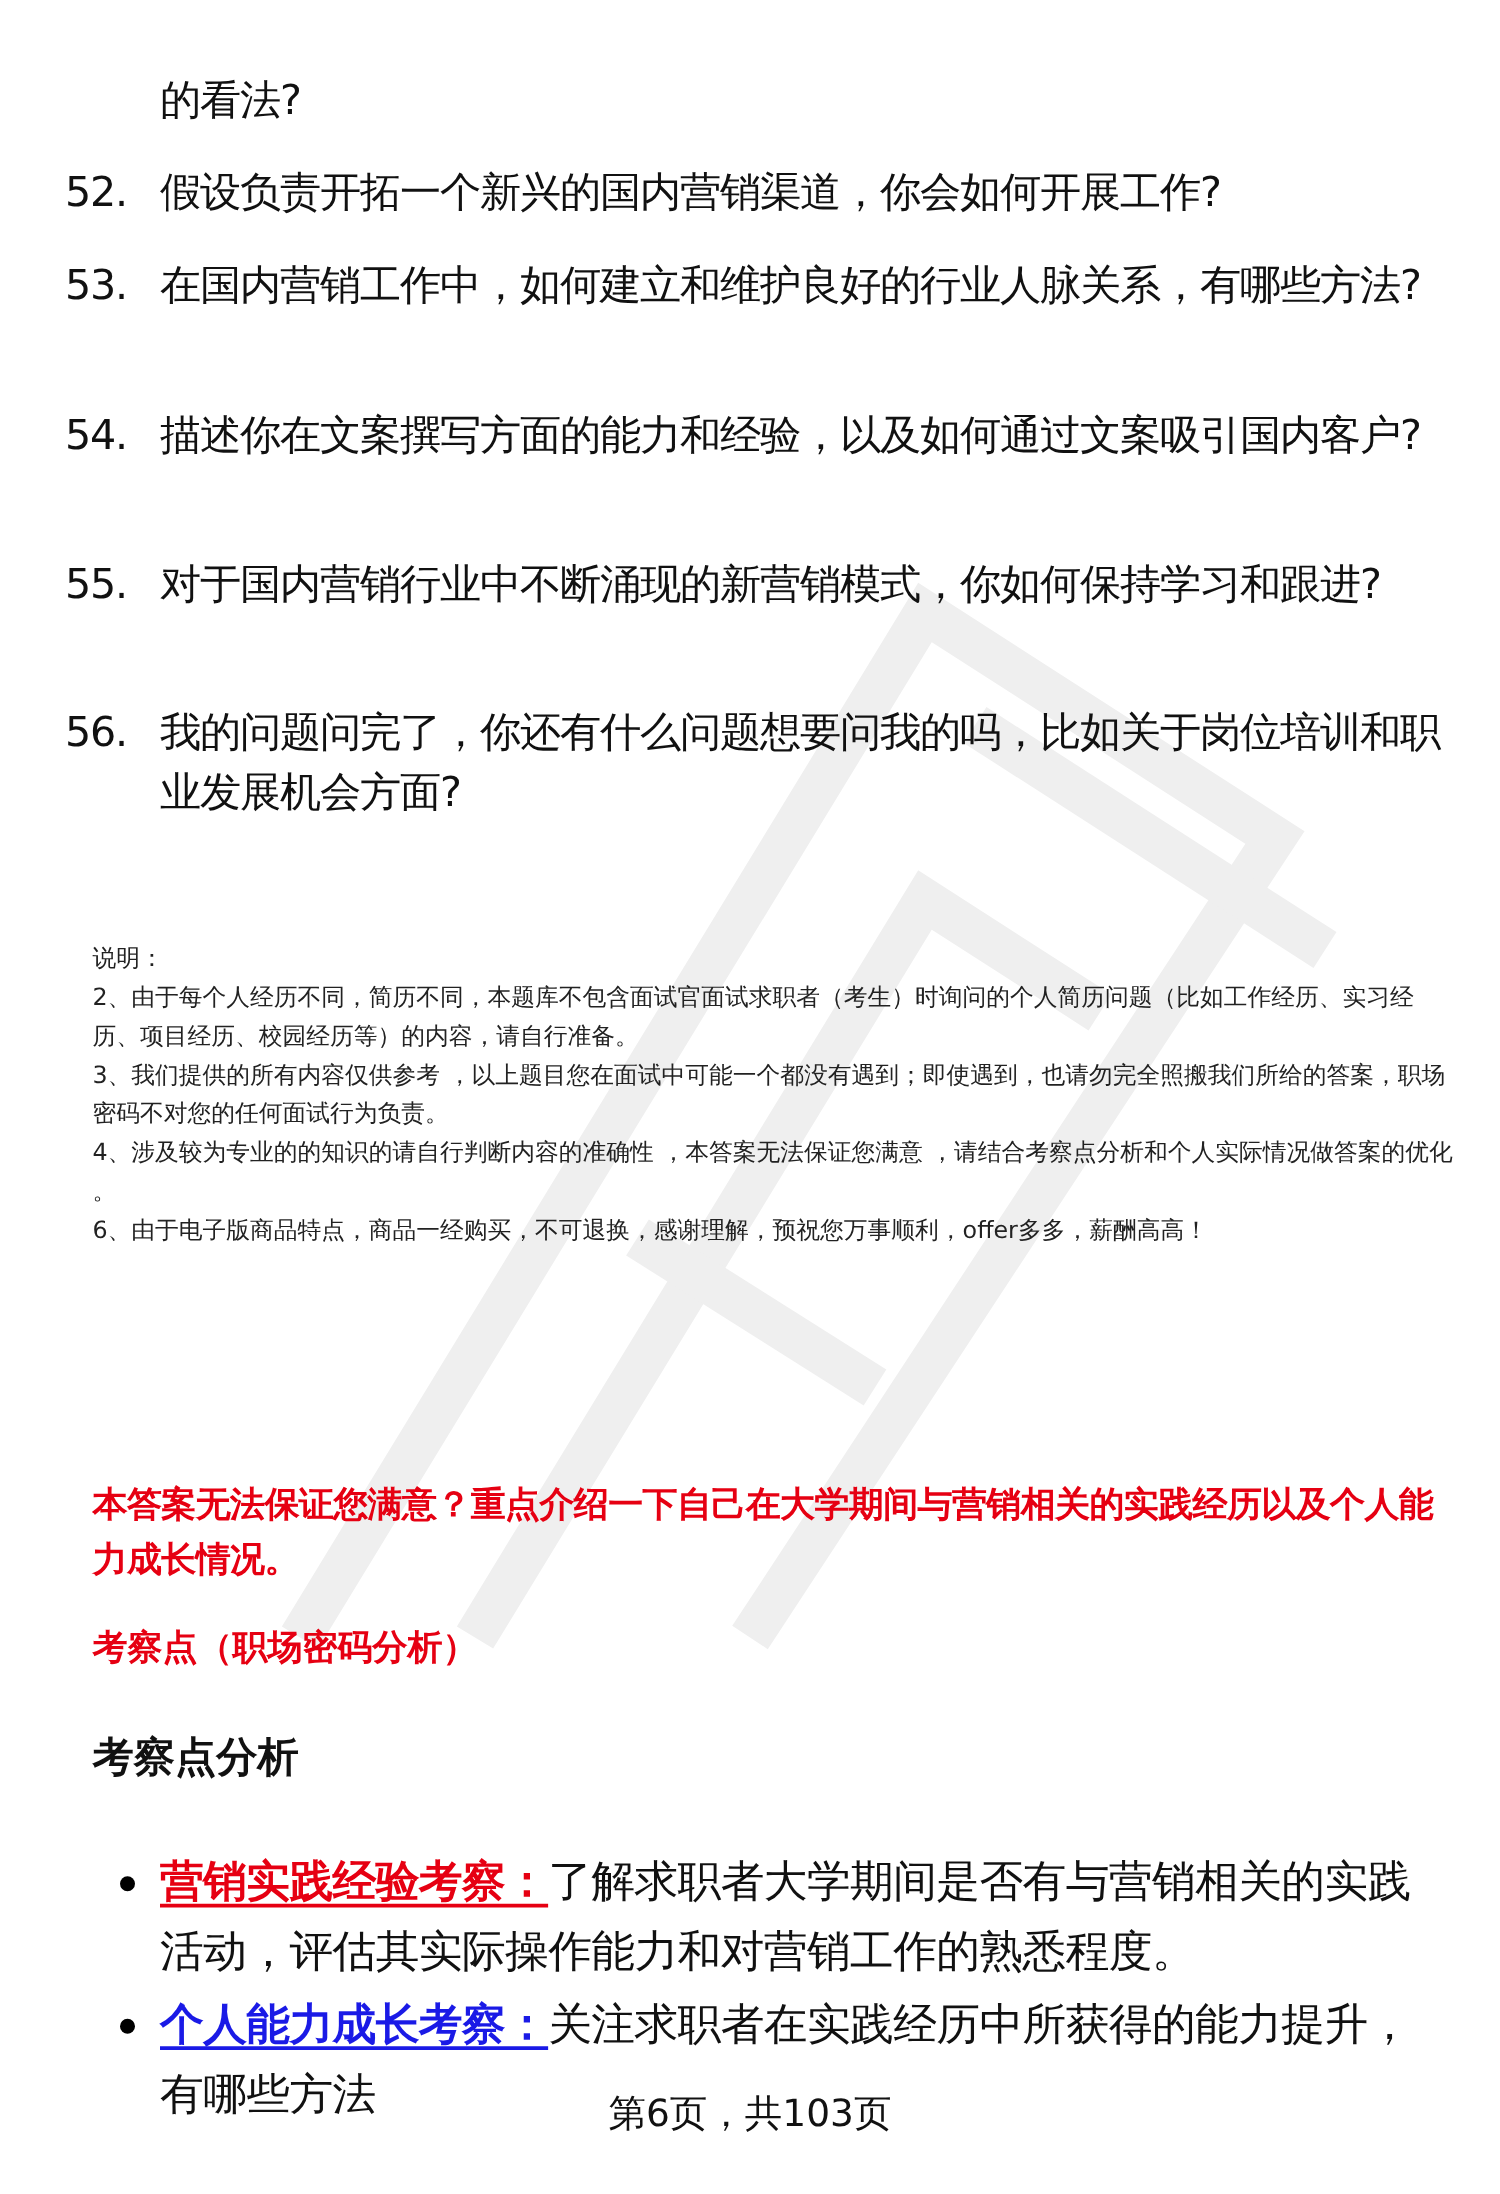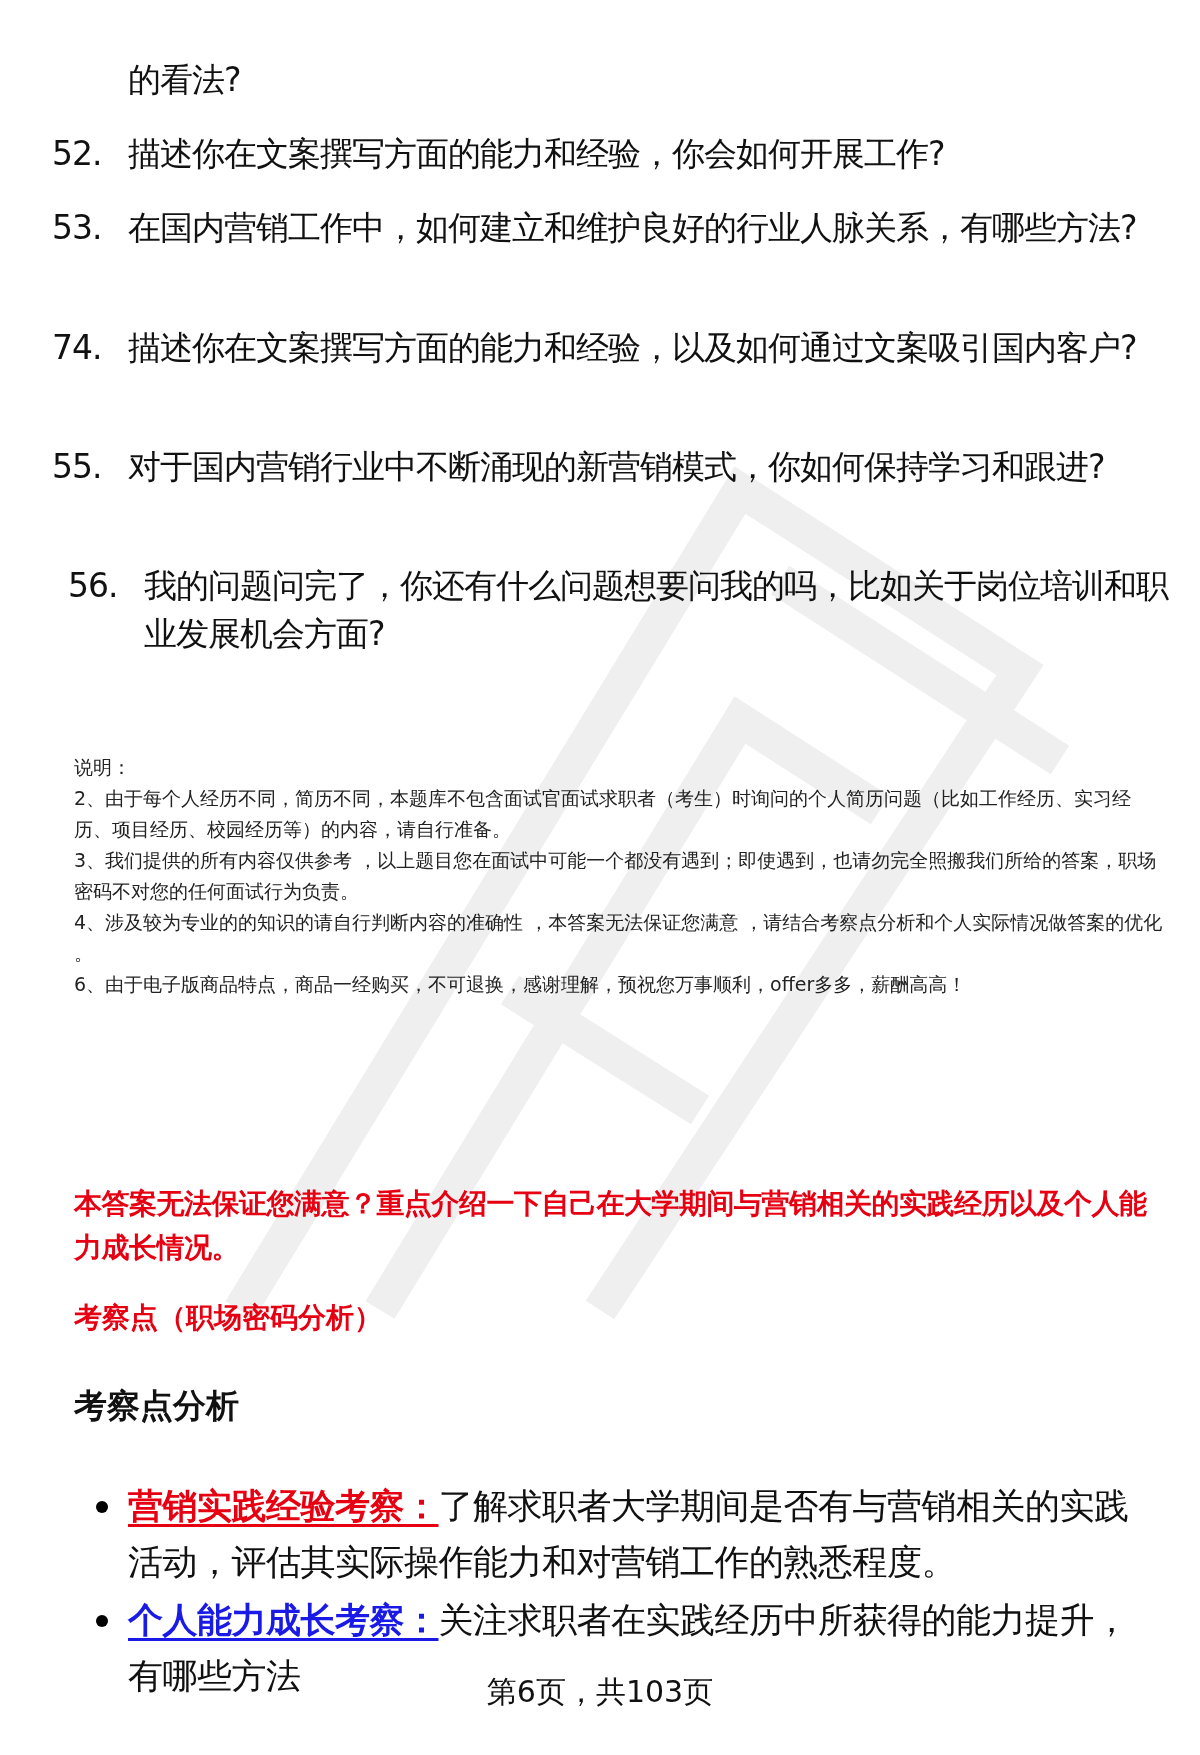--- a/index.html
+++ b/index.html
@@ -153,39 +153,39 @@
     <path d="M600 150 L880 330"></path>
   </g>
 </svg>
 
 <div class="page">
 
   <div class="q-cont">的看法?</div>
 
   <div class="question" style="top:130px;">
     <span class="num">52.</span>
-    <span class="text">描述你在文案撰写方面的能力和经验，你会如何开展工作?</span>
+    <span class="text">假设负责开拓一个新兴的国内营销渠道，你会如何开展工作?</span>
   </div>
 
   <div class="question" style="top:204px;">
     <span class="num">53.</span>
     <span class="text">在国内营销工作中，如何建立和维护良好的行业人脉关系，有哪些方法?</span>
   </div>
 
   <div class="question" style="top:324px;">
-    <span class="num">74.</span>
+    <span class="num">54.</span>
     <span class="text">描述你在文案撰写方面的能力和经验，以及如何通过文案吸引国内客户?</span>
   </div>
 
   <div class="question" style="top:443px;">
     <span class="num">55.</span>
     <span class="text">对于国内营销行业中不断涌现的新营销模式，你如何保持学习和跟进?</span>
   </div>
 
-  <div class="question" style="top:562px;margin-left:16px;">
+  <div class="question" style="top:562px;">
     <span class="num">56.</span>
     <span class="text">我的问题问完了，你还有什么问题想要问我的吗，比如关于岗位培训和职业发展机会方面?</span>
   </div>
 
   <div class="notes">
     <p>说明：</p>
     <p>2、由于每个人经历不同，简历不同，本题库不包含面试官面试求职者（考生）时询问的个人简历问题（比如工作经历、实习经历、项目经历、校园经历等）的内容，请自行准备。</p>
     <p>3、我们提供的所有内容仅供参考 ，以上题目您在面试中可能一个都没有遇到；即使遇到，也请勿完全照搬我们所给的答案，职场密码不对您的任何面试行为负责。</p>
     <p>4、涉及较为专业的的知识的请自行判断内容的准确性 ，本答案无法保证您满意 ，请结合考察点分析和个人实际情况做答案的优化 。</p>
     <p>6、由于电子版商品特点，商品一经购买，不可退换，感谢理解，预祝您万事顺利，offer多多，薪酬高高！</p>

